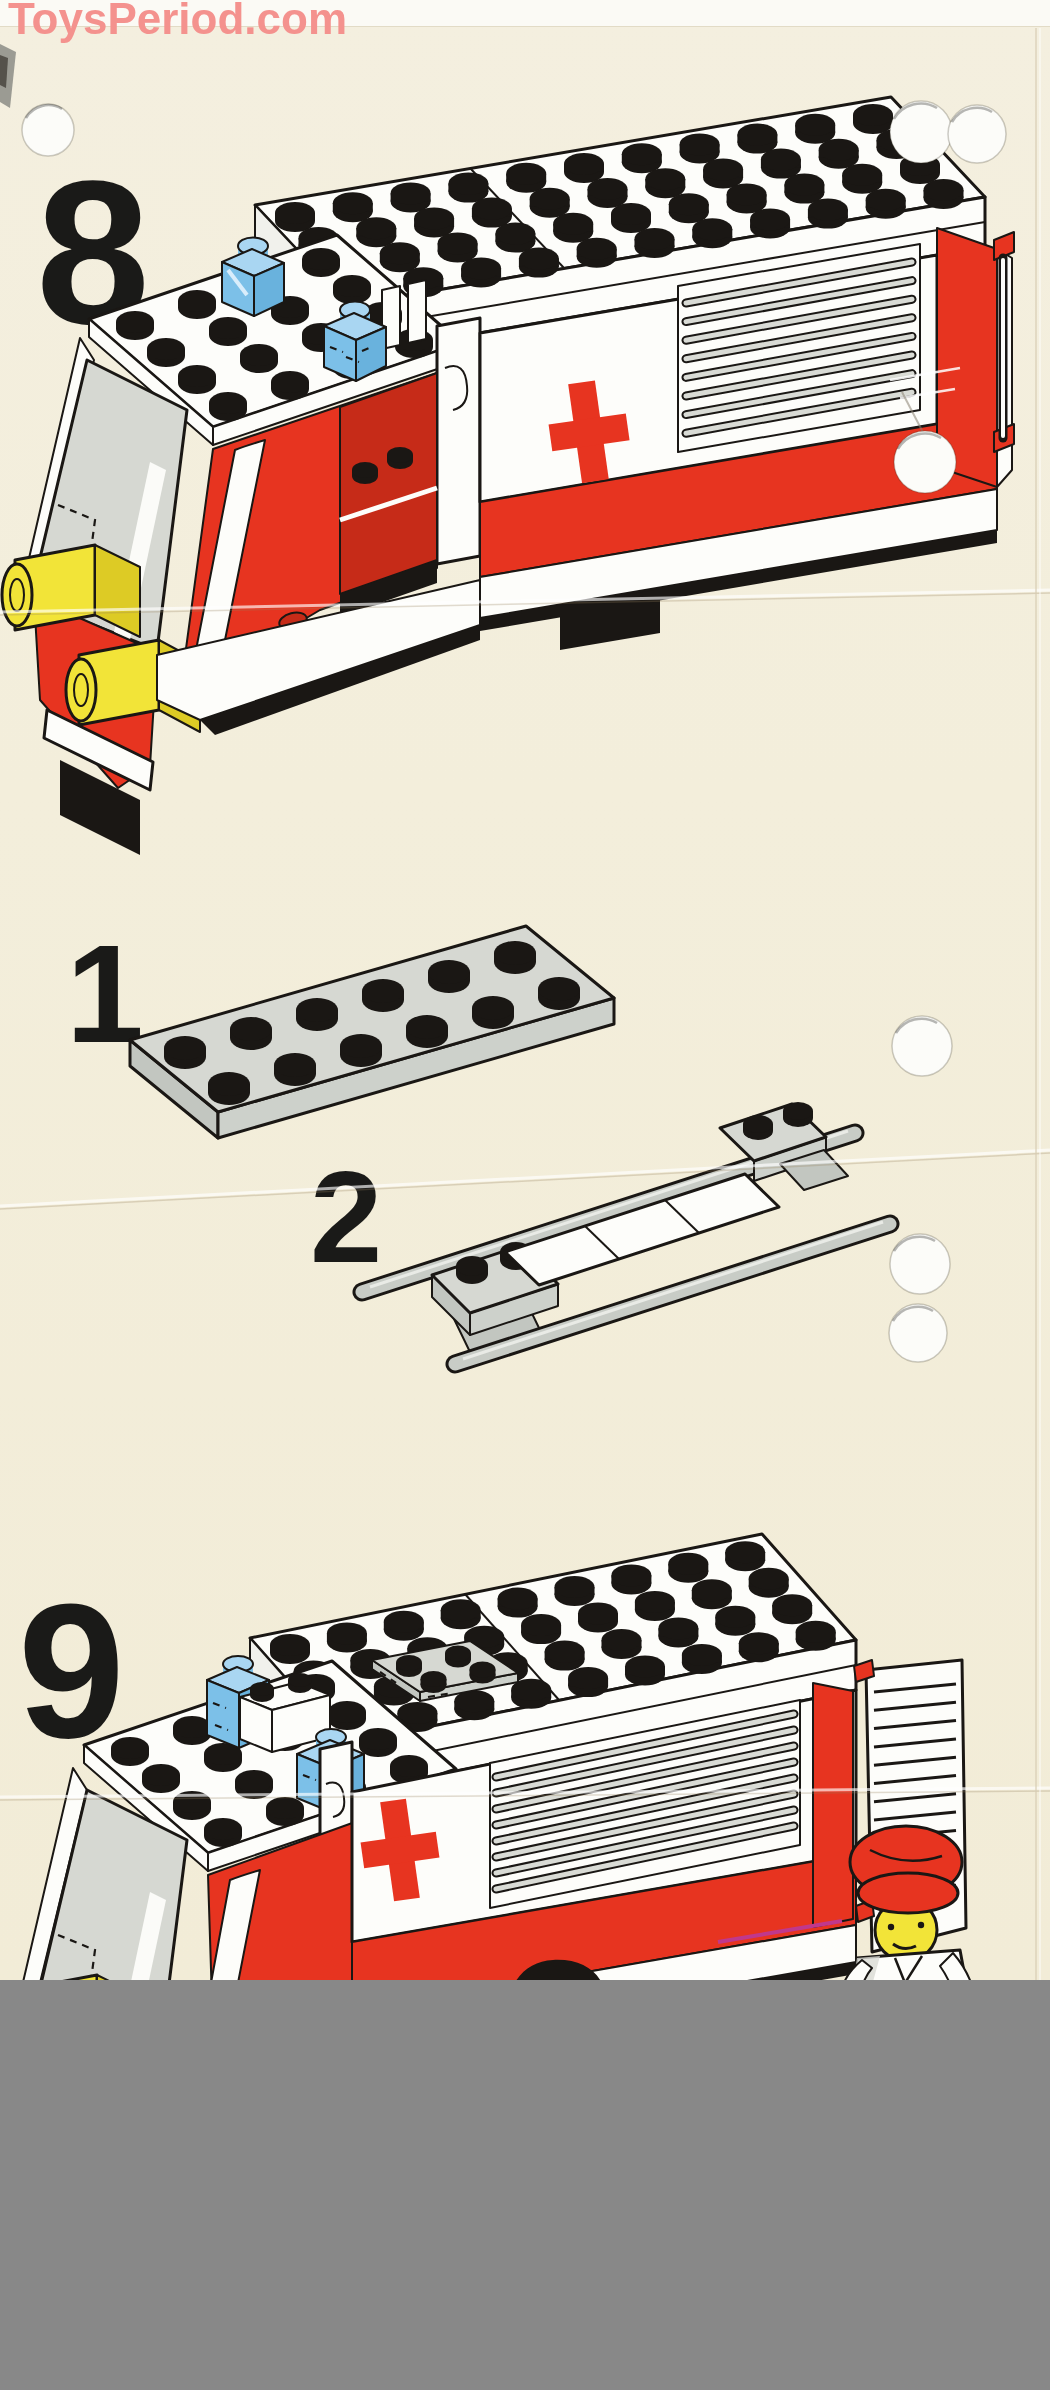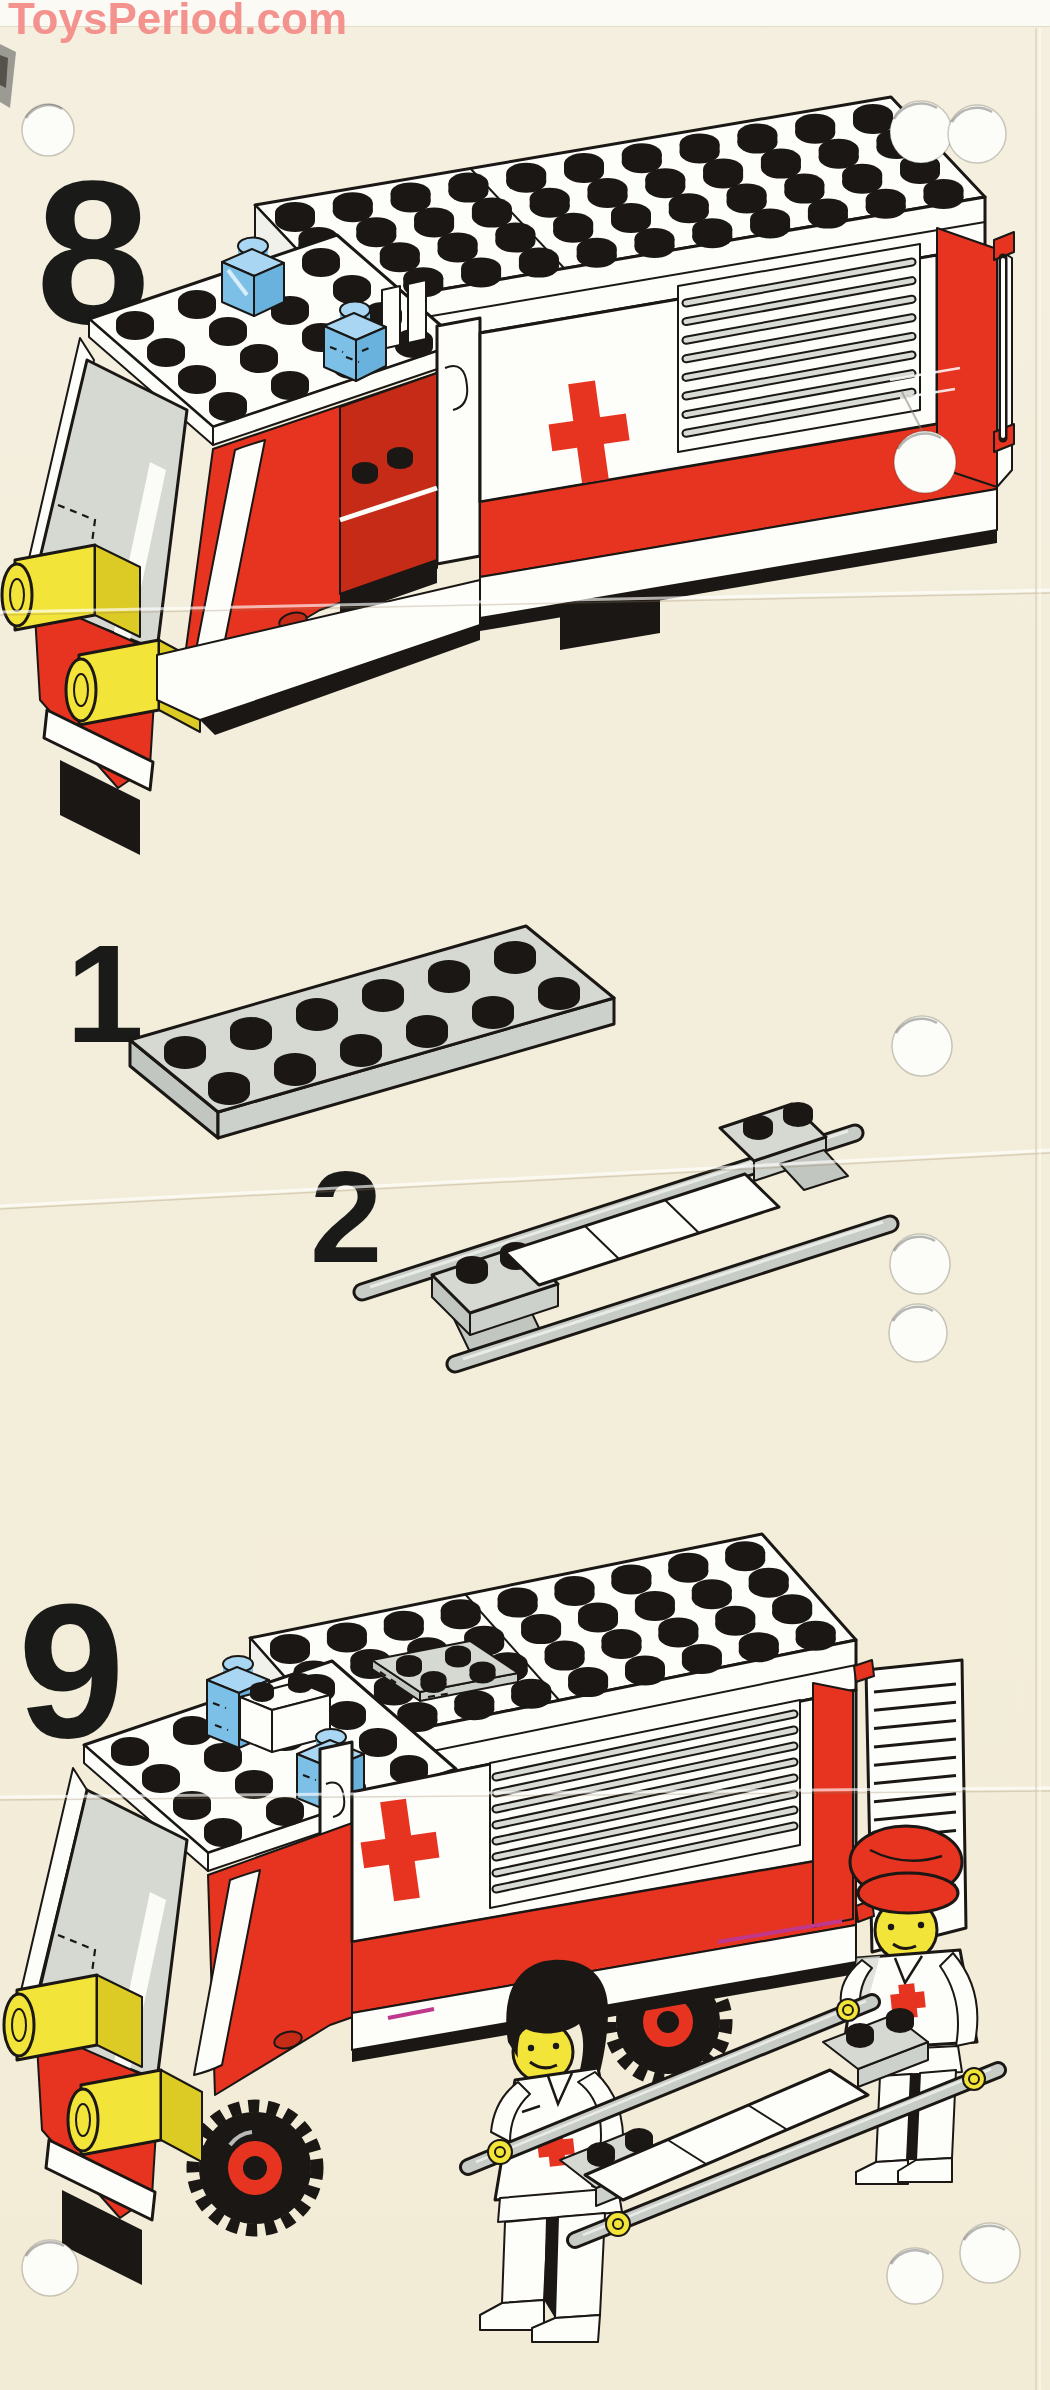--- a/index.html
+++ b/index.html
@@ -2,21 +2,21 @@
 <html style="--c-paper: #f3eedb; --c-red: #e73420; --c-darkred: #c62b18; --c-blue: #7cc0e8; --c-yellow: #f2e438; --c-gray: #d6d8d2; --c-black: #1a1714; --c-pink: #f4928e; --c-magenta: #c0388c;"><head>
 <meta charset="utf-8">
 <style>
   :root{
     --c-paper:#f3eedb; --c-red:#e73420; --c-darkred:#c62b18; --c-blue:#7cc0e8;
     --c-bluelight:#a9d6f2; --c-bluedark:#69b2dd; --c-yellow:#f2e438; --c-yellowside:#ddcb25;
     --c-gray:#d6d8d2; --c-graymid:#c2c6c0; --c-grayside:#cdd1cb; --c-black:#1a1714;
     --c-pink:#f4928e; --c-magenta:#c0388c;
   }
   html,body{margin:0;padding:0;background:#888;}
-  .page{position:relative;width:1050px;height:2390px;margin:0 auto;overflow:hidden;
+  .page{position:relative;width:1050px;height:1980px;margin:0 auto;overflow:hidden;
         background:linear-gradient(180deg,#f4efdf 0%,#f3eedb 40%,#f2ecd7 100%);
         font-family:"Liberation Sans","DejaVu Sans",sans-serif;}
   .topband{position:absolute;left:0;top:0;width:1050px;height:26px;background:#fbfaf5;
            border-bottom:1px solid #e2dbc6;}
   .watermark{position:absolute;left:8px;top:-6px;font-size:44px;font-weight:700;
              letter-spacing:0px;color:var(--c-pink);white-space:nowrap;}
   svg.art{position:absolute;left:0;top:0;}
   .oln{stroke:var(--c-black);stroke-width:3;stroke-linejoin:round;}
   .oln2{stroke:var(--c-black);stroke-width:2;stroke-linejoin:round;}
   .white{fill:#fdfdfa;} .offwhite{fill:#f1f1ec;} .red{fill:var(--c-red);} .dred{fill:var(--c-darkred);}

